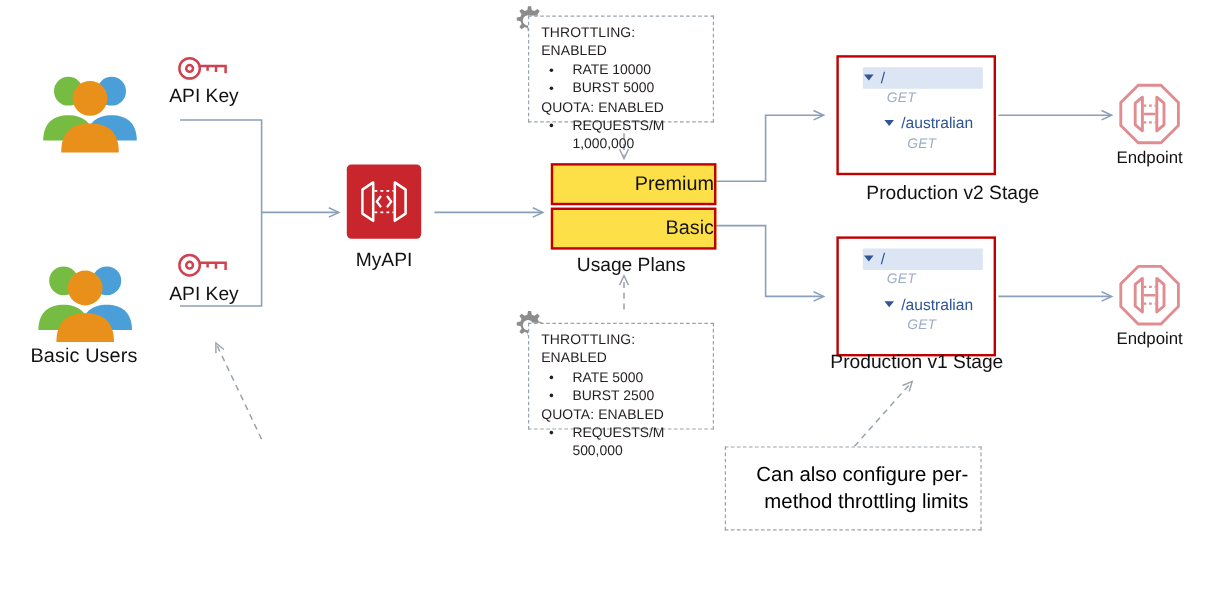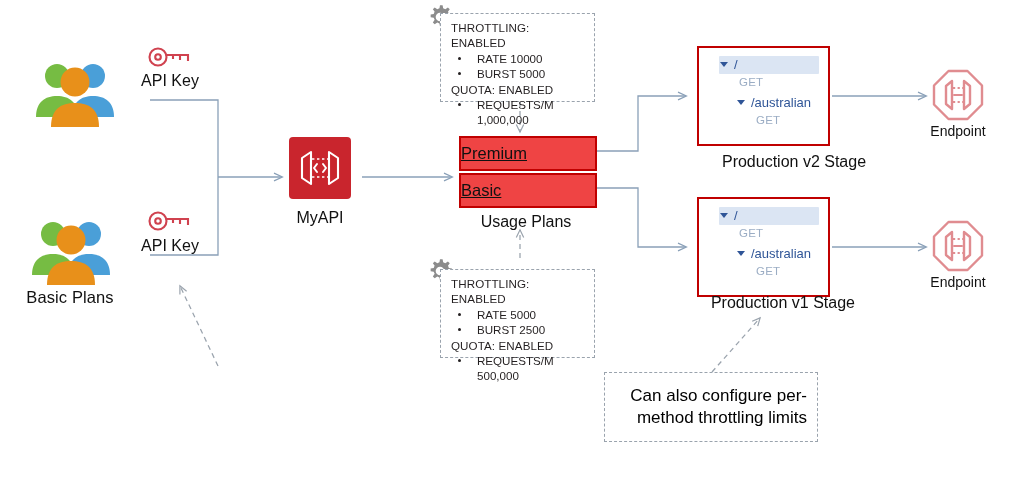--- a/index.html
+++ b/index.html
@@ -32,23 +32,23 @@
   
   .apitile{position:absolute;width:62px;height:62px;border-radius:4px;background:#c9252d;}
   .apitile svg{display:block;width:100%;height:100%;}
 
   
   .endpoint{position:absolute;width:54px;height:54px;}
   .endpoint svg{display:block;width:100%;height:100%;}
 
   
   .planbox{
-    position:absolute;border:2.2px solid #c00000;background:#ef4444;
-    display:flex;align-items:center;justify-content:flex-start;
-    font-size:16.5px;color:#111;text-decoration:underline;
+    position:absolute;border:2.2px solid #c00000;background:#fde047;
+    display:flex;align-items:center;justify-content:flex-end;
+    font-size:16.5px;color:#111;
   }
 
   
   .cfgbox{
     position:absolute;border:1.4px dashed #9aa3ad;background:#fff;
     font-size:11.6px;color:#231f20;line-height:1.33;
     padding:6px 22px 7px 10px;box-sizing:border-box;
   }
   .cfgbox .hd{letter-spacing:.1px;}
   .cfgbox ul{margin:0;padding:0;list-style:none;}
@@ -70,21 +70,21 @@
   .trow .sel{
     position:absolute;left:20px;right:9px;top:0;height:18px;
     background:#dbe5f3;border-radius:1px;
   }
   .trow .caret{
     position:absolute;top:6px;width:0;height:0;
     border-left:4.5px solid transparent;border-right:4.5px solid transparent;
     border-top:5px solid #2f5597;
   }
   .trow .txt{position:absolute;top:1px;color:#2f5597;font-size:13px;}
-  .trow .get{position:absolute;top:1px;color:#9badc4;font-size:11.5px;letter-spacing:.2px;}
+  .trow .get{position:absolute;top:1px;color:#9badc4;font-size:11.5px;letter-spacing:.2px;font-style:italic;}
 
   
   .callout{
     position:absolute;border:1.3px dashed #9aa3ad;background:#fff;
     box-sizing:border-box;display:flex;align-items:center;justify-content:center;
     text-align:center;color:#000;
     font-family:"Liberation Sans", sans-serif;
     font-size:17px;line-height:1.28;
   }
 </style>
@@ -159,21 +159,21 @@
       <g>
         <circle cx="25" cy="21" r="12" fill="#76bc43"></circle>
         <path d="M4,62 C4,47 13,41 25,41 C37,41 46,47 46,62 Z" fill="#76bc43"></path>
         <circle cx="61" cy="21" r="12" fill="#4a9fd8"></circle>
         <path d="M40,62 C40,47 49,41 61,41 C73,41 82,47 82,62 Z" fill="#4a9fd8"></path>
         <circle cx="43" cy="27" r="14.5" fill="#e8901a"></circle>
         <path d="M19,72 C19,54 29,48 43,48 C57,48 67,54 67,72 Z" fill="#e8901a"></path>
       </g>
     </svg>
   </div>
-  <div class="lbl lbl-users" style="left:0px;top:288px;width:140px;">Basic Plans</div>
+  <div class="lbl lbl-users" style="left:0px;top:288px;width:140px;">Basic Users</div>
 
   <div class="keyicon" style="left:146px;top:206px;">
     <svg viewBox="0 0 46 30">
       <g fill="none" stroke="#d0424f" stroke-width="2.1">
         <circle cx="12" cy="15" r="8.5"></circle>
         <circle cx="12" cy="15" r="2.8"></circle>
         <path d="M20,13 L42,13 L42,19 M34,13 L34,18 M27,13 L27,17"></path>
       </g>
     </svg>
   </div>
@@ -292,21 +292,21 @@
       </div>
       <div class="trow">
         <span class="caret" style="left:38px;"></span>
         <span class="txt" style="left:52px;">/australian</span>
       </div>
       <div class="trow">
         <span class="get" style="left:57px;">GET</span>
       </div>
     </div>
   </div>
-  <div class="lbl lbl-stage" style="left:673px;top:294px;width:182px;text-align:right;">Production v1 Stage</div>
+  <div class="lbl lbl-stage" style="left:673px;top:294px;width:182px;">Production v1 Stage</div>
 
   <div class="endpoint" style="left:931px;top:68px;">
     <svg viewBox="0 0 54 54">
       <g fill="none" stroke="#e08c90" stroke-width="2.4" stroke-linejoin="round">
         <path d="M17.5,3 L36.5,3 L51,17.5 L51,36.5 L36.5,51 L17.5,51 L3,36.5 L3,17.5 Z"></path>
         <path d="M21,13 L15,18 L15,36 L21,41 Z"></path>
         <path d="M33,13 L39,18 L39,36 L33,41 Z"></path>
       </g>
       <g stroke="#e08c90" stroke-width="1.8" stroke-dasharray="2.2,2.4">
         <path d="M22,20 L32,20"></path>

